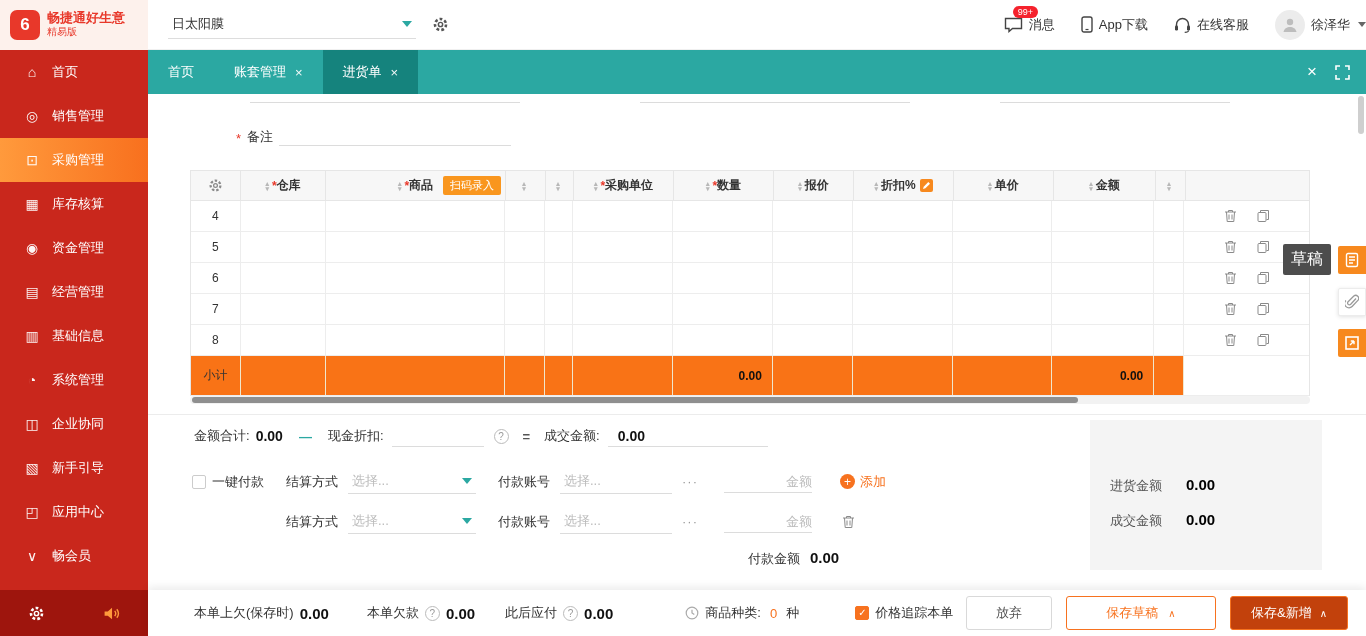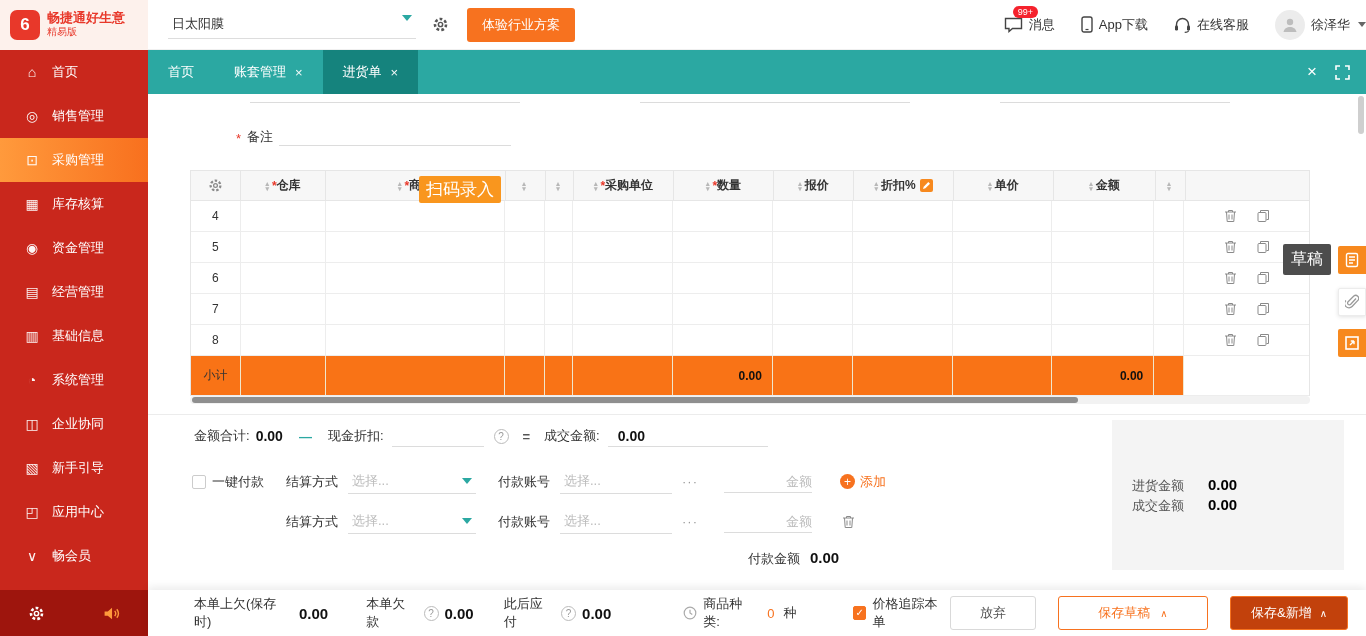--- a/index.html
+++ b/index.html
@@ -6,21 +6,21 @@
   html,body{width:1366px;height:636px}
   body{position:relative;font-family:"Liberation Sans",sans-serif;font-size:13px;color:#333;background:#fff;overflow:hidden}
 
   
   .topbar{position:absolute;left:0;top:0;right:0;height:50px;background:#fff;display:flex;align-items:center;z-index:25;border-bottom:1px solid #f0f0f0}
   .brand{width:148px;height:50px;background:#fdf1ec;display:flex;align-items:center;gap:7px;padding-left:10px;flex:0 0 148px}
   .brand-mark{width:30px;height:30px;background:#e8382a;border-radius:7px;color:#fff;font-weight:bold;font-size:17px;display:flex;align-items:center;justify-content:center}
   .brand-text{display:flex;flex-direction:column;line-height:1.15}
   .brand-title{color:#e8382a;font-size:13px;font-weight:bold}
   .brand-sub{color:#e8382a;font-size:10px}
-  .account{margin-left:20px;width:248px;display:flex;justify-content:space-between;border-bottom:1px solid #ddd;padding:5px 4px;cursor:pointer}
+  .account{margin-left:20px;width:248px;display:flex;align-items:center;justify-content:space-between;border-bottom:1px solid #ddd;padding:5px 4px;cursor:pointer}
   .chev-teal{width:0;height:0;border-left:5px solid transparent;border-right:5px solid transparent;border-top:6px solid #2ba8a2}
   .top-gear{margin-left:16px;cursor:pointer;display:flex}
   .trial-btn{margin-left:18px;background:#f7721f;color:#fff;border:none;padding:8px 15px;border-radius:3px;font-size:13px;cursor:pointer;font-family:inherit}
   .top-right{margin-left:auto;display:flex;align-items:center;gap:26px;}
   .top-item{display:flex;align-items:center;gap:6px;cursor:pointer;color:#333}
   .badge-wrap{position:relative;display:flex}
   .badge{position:absolute;top:-11px;left:9px;background:#f5222d;color:#fff;font-size:9px;padding:1px 5px;border-radius:8px;white-space:nowrap}
   .avatar{width:30px;height:30px;border-radius:50%;background:#ececec;display:flex;align-items:center;justify-content:center;overflow:hidden}
   .chev-dark{width:0;height:0;border-left:4px solid transparent;border-right:4px solid transparent;border-top:5px solid #666;margin-left:2px}
 
@@ -51,21 +51,21 @@
   
   .grid{position:absolute;left:42px;top:76px;width:1120px;border:1px solid #e6e6e6;border-bottom:none}
   .grid-header{display:flex;height:30px;background:#f7f7f7;border-bottom:1px solid #e6e6e6}
   .gcell{height:100%;display:flex;align-items:center;justify-content:center;border-right:1px solid #ededed;font-size:12px;color:#333;position:relative}
   .grid-header .gcell{border-right:1px solid #e6e6e6;font-weight:bold;cursor:pointer}
   .c0{width:50px}.c1{width:85px}.c2{width:180px}.c3{width:40px}.c4{width:28px}.c5{width:100px}
   .c6{width:100px}.c7{width:80px}.c8{width:100px}.c9{width:100px}.c10{width:102px}.c11{width:30px}
   .c12{width:125px;border-right:none !important}
   .sort{display:inline-flex;flex-direction:column;line-height:5px;font-size:7px;color:#b8b8b8;margin-right:3px}
   .sort::before{content:"▴"}.sort::after{content:"▾"}
-  .scan-btn{position:absolute;right:4px;top:5px;background:#f9961e;color:#fff;font-size:17px;padding:2px 7px;border-radius:2px;border:none;cursor:pointer;font-family:inherit}
+  .scan-btn{position:absolute;right:4px;top:5px;background:#f9961e;color:#fff;font-size:11px;padding:2px 7px;border-radius:2px;border:none;cursor:pointer;font-family:inherit}
   .edit-ic{width:13px;height:13px;background:#f7891e;border-radius:2px;margin-left:4px;display:inline-flex;align-items:center;justify-content:center}
   .grid-row{display:flex;height:31px;border-bottom:1px solid #ededed;background:#fff}
   .rownum{color:#333;font-size:12px}
   .actions{gap:20px}
   .act{display:flex;cursor:pointer}
   .grid-sub{display:flex;height:40px;background:#f97316;border-bottom:1px solid #ededed}
   .grid-sub .gcell{border-right:1px solid #f0e7cd}
   .grid-sub .num{justify-content:flex-end;padding-right:10px;font-weight:bold;color:#111}
   .grid-sub .c12{background:#fff}
   .hscroll{position:absolute;left:42px;top:302px;width:1120px;height:8px;background:#f2f2f2;border-radius:4px}
@@ -96,41 +96,41 @@
   .amt-input{width:88px;margin-left:26px;border:none;border-bottom:1px solid #dcdcdc;height:22px;outline:none;text-align:right;font-family:inherit;font-size:13px}
   .amt-input::placeholder{color:#bbb}
   .add-link{display:flex;align-items:center;gap:5px;color:#f7721f;margin-left:28px;cursor:pointer}
   .plus-circle{width:15px;height:15px;border-radius:50%;background:#f7721f;color:#fff;display:inline-flex;align-items:center;justify-content:center;font-size:12px;line-height:1}
   .plus-circle::before{content:"+"}
   .row-trash{margin-left:30px;display:flex;cursor:pointer}
   .pay-total{position:absolute;left:600px;top:455px;display:flex;align-items:baseline;gap:10px}
   .pay-total .v{font-size:15px;font-weight:bold;color:#111}
 
   
-  .side-panel{position:absolute;left:964px;top:326px;width:232px;height:150px;background:#f4f4f4;padding-top:56px;display:flex;flex-direction:column;gap:1px}
+  .side-panel{position:absolute;left:942px;top:326px;width:232px;height:150px;background:#f4f4f4;padding-top:56px;display:flex;flex-direction:column;gap:16px}
   .sp-row{display:flex;align-items:baseline;padding-left:20px;gap:24px}
   .sp-label{font-size:13px;color:#555}
   .sp-value{font-size:15px;font-weight:bold;color:#000}
 
   
   .float-tools{position:absolute;right:0;top:244px;z-index:30;display:flex;flex-direction:column;align-items:flex-end}
   .ft-row{display:flex;align-items:center;gap:7px;margin-bottom:13px}
   .tooltip{background:#4d4d4d;color:#fff;font-size:16px;padding:5px 8px;border-radius:2px}
   .ft-btn{width:28px;height:28px;display:flex;align-items:center;justify-content:center;cursor:pointer;border-radius:2px 0 0 2px}
   .ft-orange{background:#f7891e}
   .ft-white{background:#fff;border:1px solid #ececec;box-shadow:0 1px 4px rgba(0,0,0,.12);margin-bottom:13px}
   .vscroll{position:absolute;right:2px;top:96px;width:6px;height:38px;background:#cfcfcf;border-radius:3px;z-index:26;cursor:pointer}
 
   
   .bottombar{position:absolute;left:148px;right:0;bottom:0;height:46px;background:#fff;box-shadow:0 -3px 8px rgba(0,0,0,.08);display:flex;align-items:center;padding:0 18px 0 46px;z-index:20}
   .stat{display:flex;align-items:center;gap:6px}
   .stat .v{font-size:15px;font-weight:bold;color:#111}
   .m38{margin-left:38px}.m30{margin-left:30px}.m72{margin-left:72px}.m44{margin-left:56px}
   .orange-num{color:#f7721f;margin:0 3px}
-  .bb-btns{margin-left:auto;display:flex;align-items:center;gap:22px}
+  .bb-btns{margin-left:auto;display:flex;align-items:center;gap:14px}
   .btn{height:34px;border-radius:3px;display:flex;align-items:center;justify-content:center;font-size:13px;cursor:pointer;font-family:inherit}
   .btn-discard{width:86px;background:#fff;border:1px solid #d9d9d9;color:#555}
   .btn-draft{width:150px;background:#fff;border:1px solid #f7721f;color:#f7721f;gap:10px}
   .btn-save{width:118px;background:#c2410c;border:1px solid #f7721f;color:#fff;gap:8px}
   .caret{font-size:10px}
 </style>
 </head>
 <body>
 
 <div class="topbar">
@@ -144,21 +144,20 @@
   <div class="account">
     <span>日太阳膜</span>
     <span class="chev-teal"></span>
   </div>
   <span class="top-gear">
     <svg width="17" height="17" viewBox="0 0 16 16">
         <circle cx="8" cy="8" r="5.2" fill="none" stroke="#555" stroke-width="2.4" stroke-dasharray="2.6 2"></circle>
         <circle cx="8" cy="8" r="2" fill="none" stroke="#555" stroke-width="1.4"></circle>
       </svg>
   </span>
-  <button class="trial-btn">体验行业方案</button>
   <div class="top-right">
     <div class="top-item">
       <span class="badge-wrap">
         <svg width="19" height="16" viewBox="0 0 19 16">
             <path d="M1.5 1.5h16v10h-9l-3.5 3v-3h-3.5z" fill="none" stroke="#444" stroke-width="1.4"></path>
           </svg>
         <span class="badge">99+</span>
       </span>
       <span>消息</span>
     </div>

